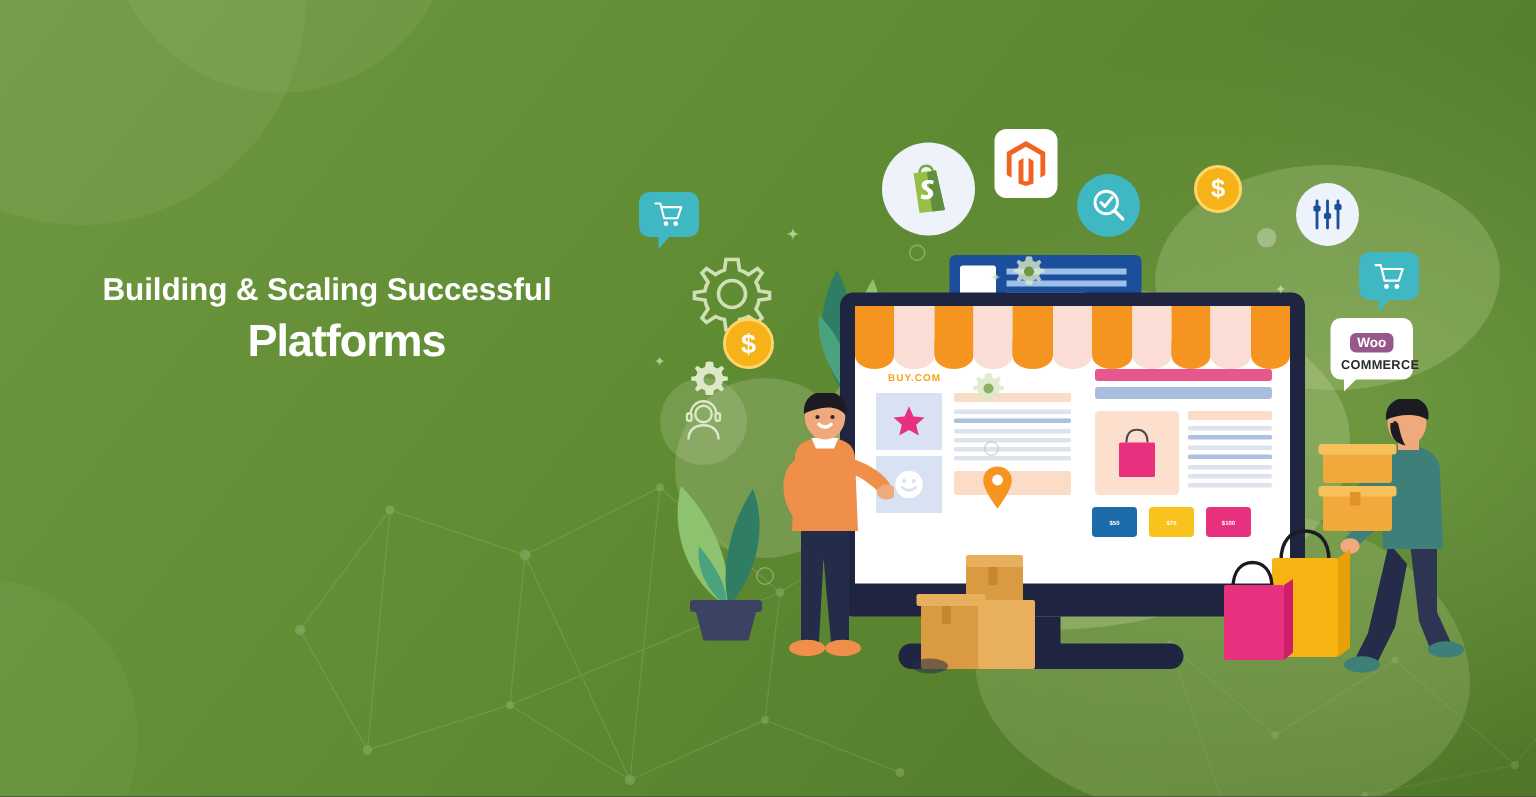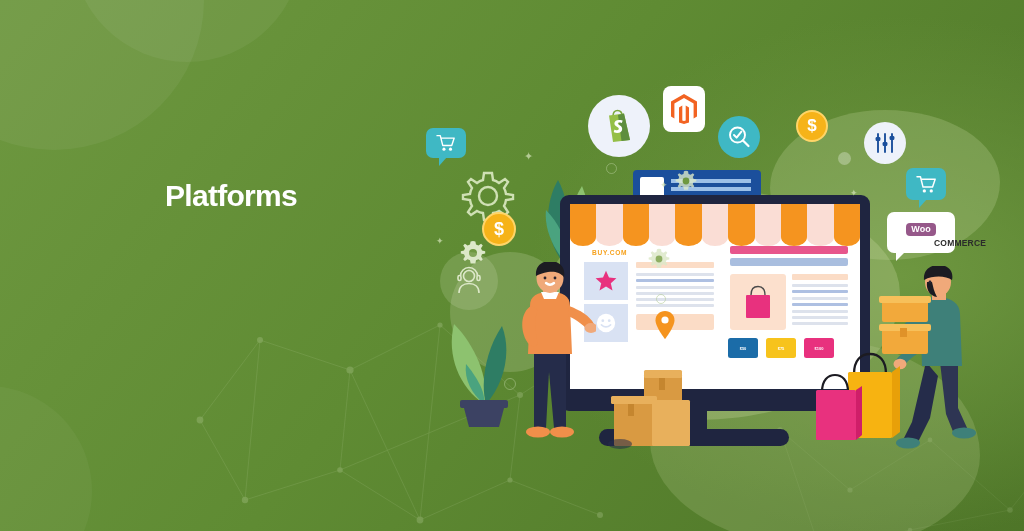--- a/index.html
+++ b/index.html
@@ -97,21 +97,21 @@
               display:flex; align-items:center; justify-content:center; }
   .bubble { position:absolute; background:#3FB8C4; border-radius:7px;
             display:flex; align-items:center; justify-content:center; }
   .bubble::after { content:""; position:absolute; left:13px; bottom:-8px; border-width:9px 8px 0 0;
                    border-style:solid; border-color:#3FB8C4 transparent transparent transparent; }
   .woo { position:absolute; background:#fff; border-radius:7px; padding:6px 7px 5px 7px; text-align:center; }
   .woo::after { content:""; position:absolute; left:9px; bottom:-8px; border-width:9px 9px 0 0;
                 border-style:solid; border-color:#ffffff transparent transparent transparent; }
   .woo-top { display:inline-block; background:#96588A; color:#fff; font-size:9px; font-weight:800;
              border-radius:4px; padding:1px 5px 2px; letter-spacing:0; }
-  .woo-bot { font-size:8.5px; font-weight:800; color:#2B2B2B; letter-spacing:.2px; margin-top:2px;margin-left:40px; }
+  .woo-bot { font-size:8.5px; font-weight:800; color:#2B2B2B; letter-spacing:.2px; margin-top:2px; }
 
   .coin { position:absolute; border-radius:50%; background:#F6B319; border:2.5px solid #FFD568;
           display:flex; align-items:center; justify-content:center; color:#fff; font-weight:800; }
 
   .spark { position:absolute; color:#CFE0B4; font-size:11px; opacity:.75; }
   .ring  { position:absolute; border:1.5px solid rgba(175,200,145,.55); border-radius:50%; }
 
   
   .person { position:absolute; }
 
@@ -159,20 +159,21 @@
       <circle cx="20" cy="30" r="2.8"></circle>
         <circle cx="90" cy="90" r="2.6"></circle>
       <circle cx="170" cy="40" r="2.4"></circle>
         <circle cx="250" cy="110" r="2.8"></circle>
       <circle cx="60" cy="150" r="2.4"></circle>
         <circle cx="150" cy="130" r="2.2"></circle>
     </g>
   </svg>
 
   <div class="headline">
+    <div class="hl-2">Building &amp; Scaling Successful</div>
     <div class="hl-4">Platforms</div>
   </div>
 
   <div class="stage">
 
     <div class="blob blob-a"></div>
     <div class="blob blob-b"></div>
     <div class="blob blob-c"></div>
     <div class="blob blob-d"></div>
 
@@ -364,21 +365,21 @@
             <path d="M19 3 L19 21"></path>
         </g>
         <g fill="#1B4F9C">
           <rect x="2.6" y="6" width="4.8" height="4" rx="1.2"></rect>
           <rect x="9.6" y="11" width="4.8" height="4" rx="1.2"></rect>
           <rect x="16.6" y="5" width="4.8" height="4" rx="1.2"></rect>
         </g>
       </svg>
     </div>
 
-    <div class="woo" style="left:467px; top:172px; width:68px;">
+    <div class="woo" style="left:467px; top:172px; width:55px;">
       <span class="woo-top">Woo</span>
       <div class="woo-bot">COMMERCE</div>
     </div>
 
     <span class="spark" style="left:104px; top:110px;">✦</span>
     <span class="spark" style="left:16px; top:196px; font-size:9px;">✦</span>
     <span class="spark" style="left:240px; top:140px; font-size:9px;">✦</span>
     <span class="spark" style="left:430px; top:148px; font-size:9px;">✦</span>
     <div class="ring" style="left:186px; top:123px; width:11px; height:11px;"></div>
     <div class="ring" style="left:84px; top:338px; width:12px; height:12px;"></div>

